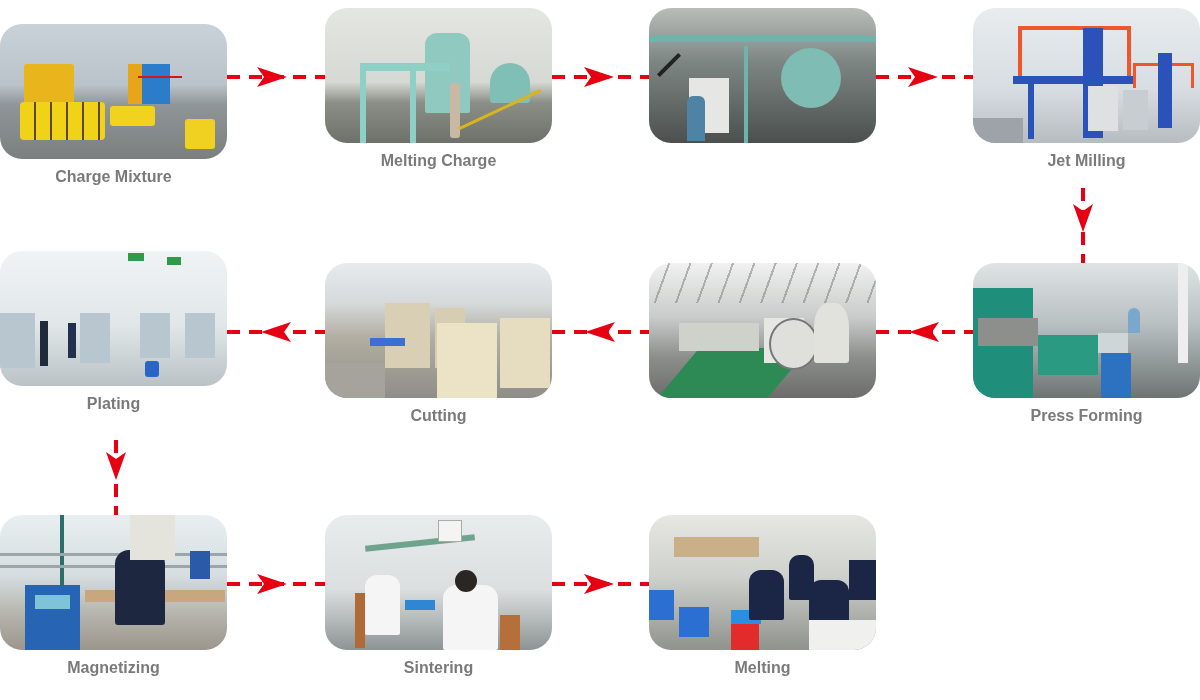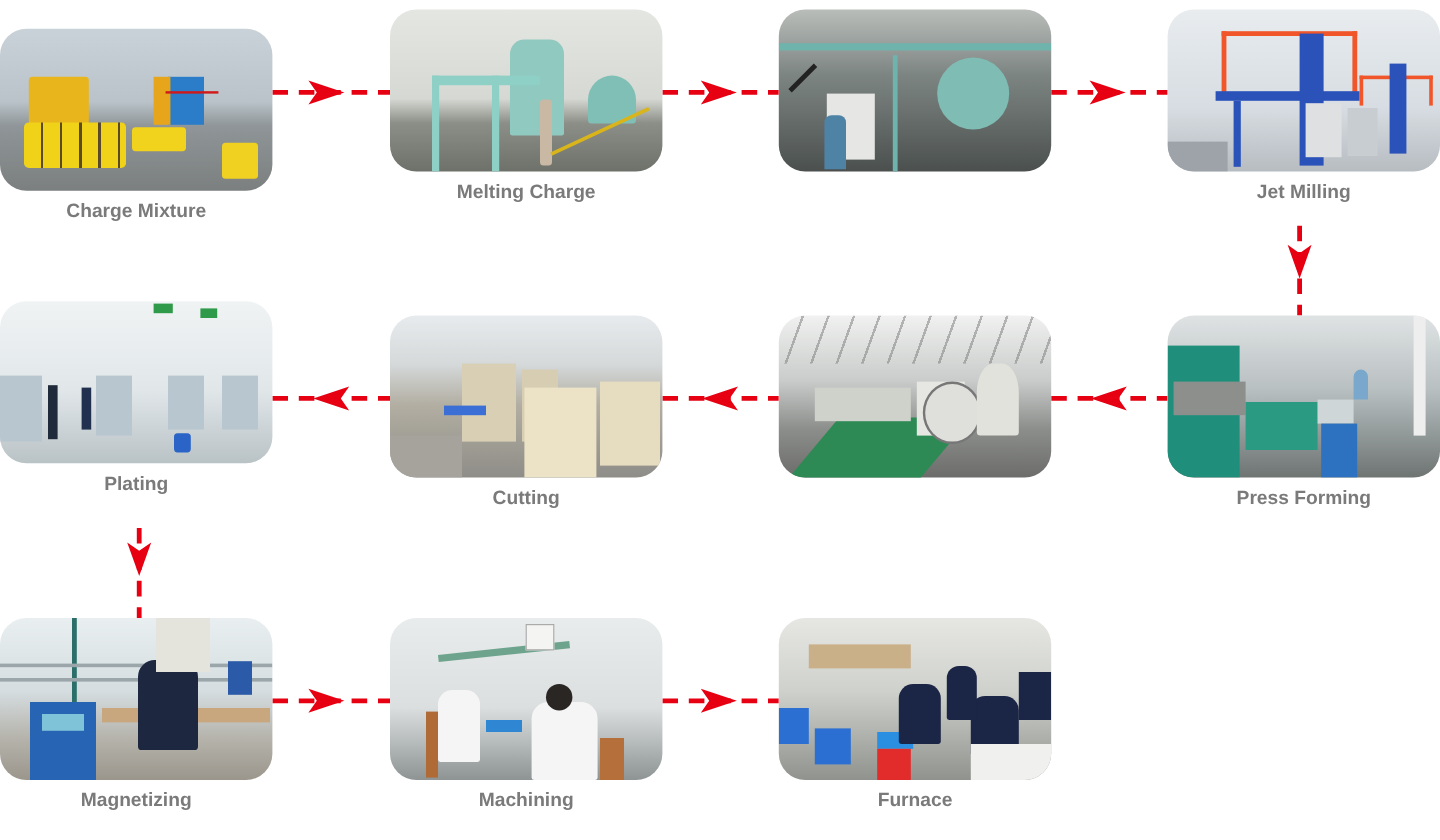--- a/index.html
+++ b/index.html
@@ -137,37 +137,37 @@
   <div class="photo" style="background:linear-gradient(180deg,#e9ecec 0%,#dcdfe0 55%,#8d9493 100%);">
     <div class="layer" style="left:40px;top:25px;width:110px;height:6px;background:#6ea48e;transform:rotate(-6deg);"></div>
     <div class="layer" style="left:113px;top:5px;width:22px;height:20px;background:#f4f4f2;border:1px solid #aaa;"></div>
     <div class="layer" style="left:40px;top:60px;width:35px;height:60px;background:#f5f5f5;border-radius:12px 12px 2px 2px;"></div>
     <div class="layer" style="left:118px;top:70px;width:55px;height:65px;background:#f5f5f5;border-radius:14px 14px 2px 2px;"></div>
     <div class="layer" style="left:130px;top:55px;width:22px;height:22px;background:#2a2624;border-radius:50%;"></div>
     <div class="layer" style="left:80px;top:85px;width:30px;height:10px;background:#2f86d2;"></div>
     <div class="layer" style="left:30px;top:78px;width:10px;height:55px;background:#b06a36;"></div>
     <div class="layer" style="left:175px;top:100px;width:20px;height:35px;background:#b56f3a;"></div>
   </div>
-  <div class="label">Machining</div>
+  <div class="label">Sintering</div>
 </div>
 
 <div class="step" style="left:649px;top:515px;">
   <div class="photo" style="background:linear-gradient(180deg,#e6e7e3 0%,#cfd1cc 45%,#8f928d 100%);">
     <div class="layer" style="left:25px;top:22px;width:85px;height:20px;background:#c9b089;"></div>
     <div class="layer" style="left:0;top:75px;width:25px;height:30px;background:#2a6fd1;"></div>
     <div class="layer" style="left:30px;top:92px;width:30px;height:30px;background:#2a6fd1;"></div>
     <div class="layer" style="left:82px;top:95px;width:30px;height:14px;background:#2a8fe0;"></div>
     <div class="layer" style="left:82px;top:109px;width:28px;height:26px;background:#e22b2b;"></div>
     <div class="layer" style="left:100px;top:55px;width:35px;height:50px;background:#1b2545;border-radius:12px 12px 2px 2px;"></div>
     <div class="layer" style="left:160px;top:65px;width:40px;height:50px;background:#1b2545;border-radius:12px 12px 2px 2px;"></div>
     <div class="layer" style="left:140px;top:40px;width:25px;height:45px;background:#1b2545;border-radius:10px 10px 2px 2px;"></div>
     <div class="layer" style="left:200px;top:45px;width:27px;height:40px;background:#1b2545;"></div>
     <div class="layer" style="left:160px;top:105px;width:67px;height:30px;background:#f0f0ee;"></div>
   </div>
-  <div class="label">Furnace</div>
+  <div class="label">Melting</div>
 </div>
 
 <div class="arrow-h" style="left:227px;top:66px;">
   <svg width="98" height="22" viewBox="0 0 98 22">
     <line x1="0" y1="11" x2="98" y2="11" stroke="#e60012" stroke-width="4" stroke-dasharray="13,9"></line>
     <polygon points="30,1 60,11 30,21 37,11" fill="#e60012"></polygon>
   </svg>
 </div>
 <div class="arrow-h" style="left:552px;top:66px;">
   <svg width="97" height="22" viewBox="0 0 97 22">

